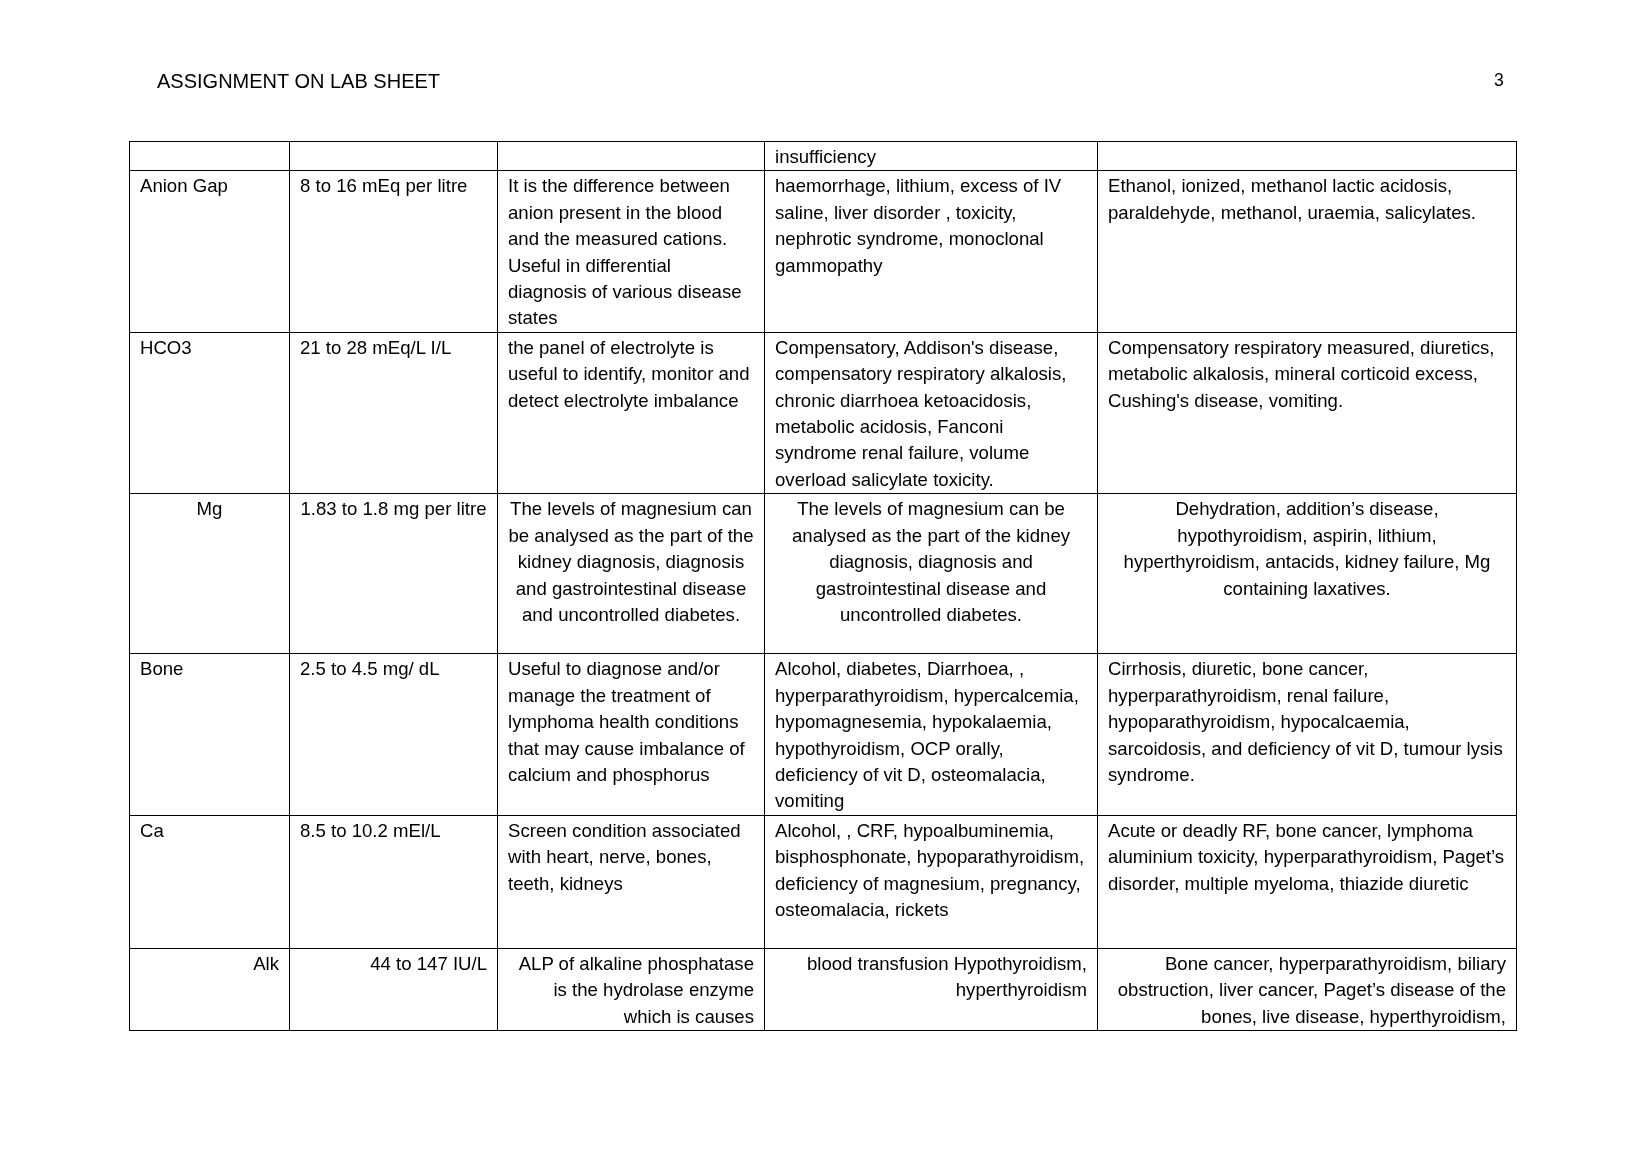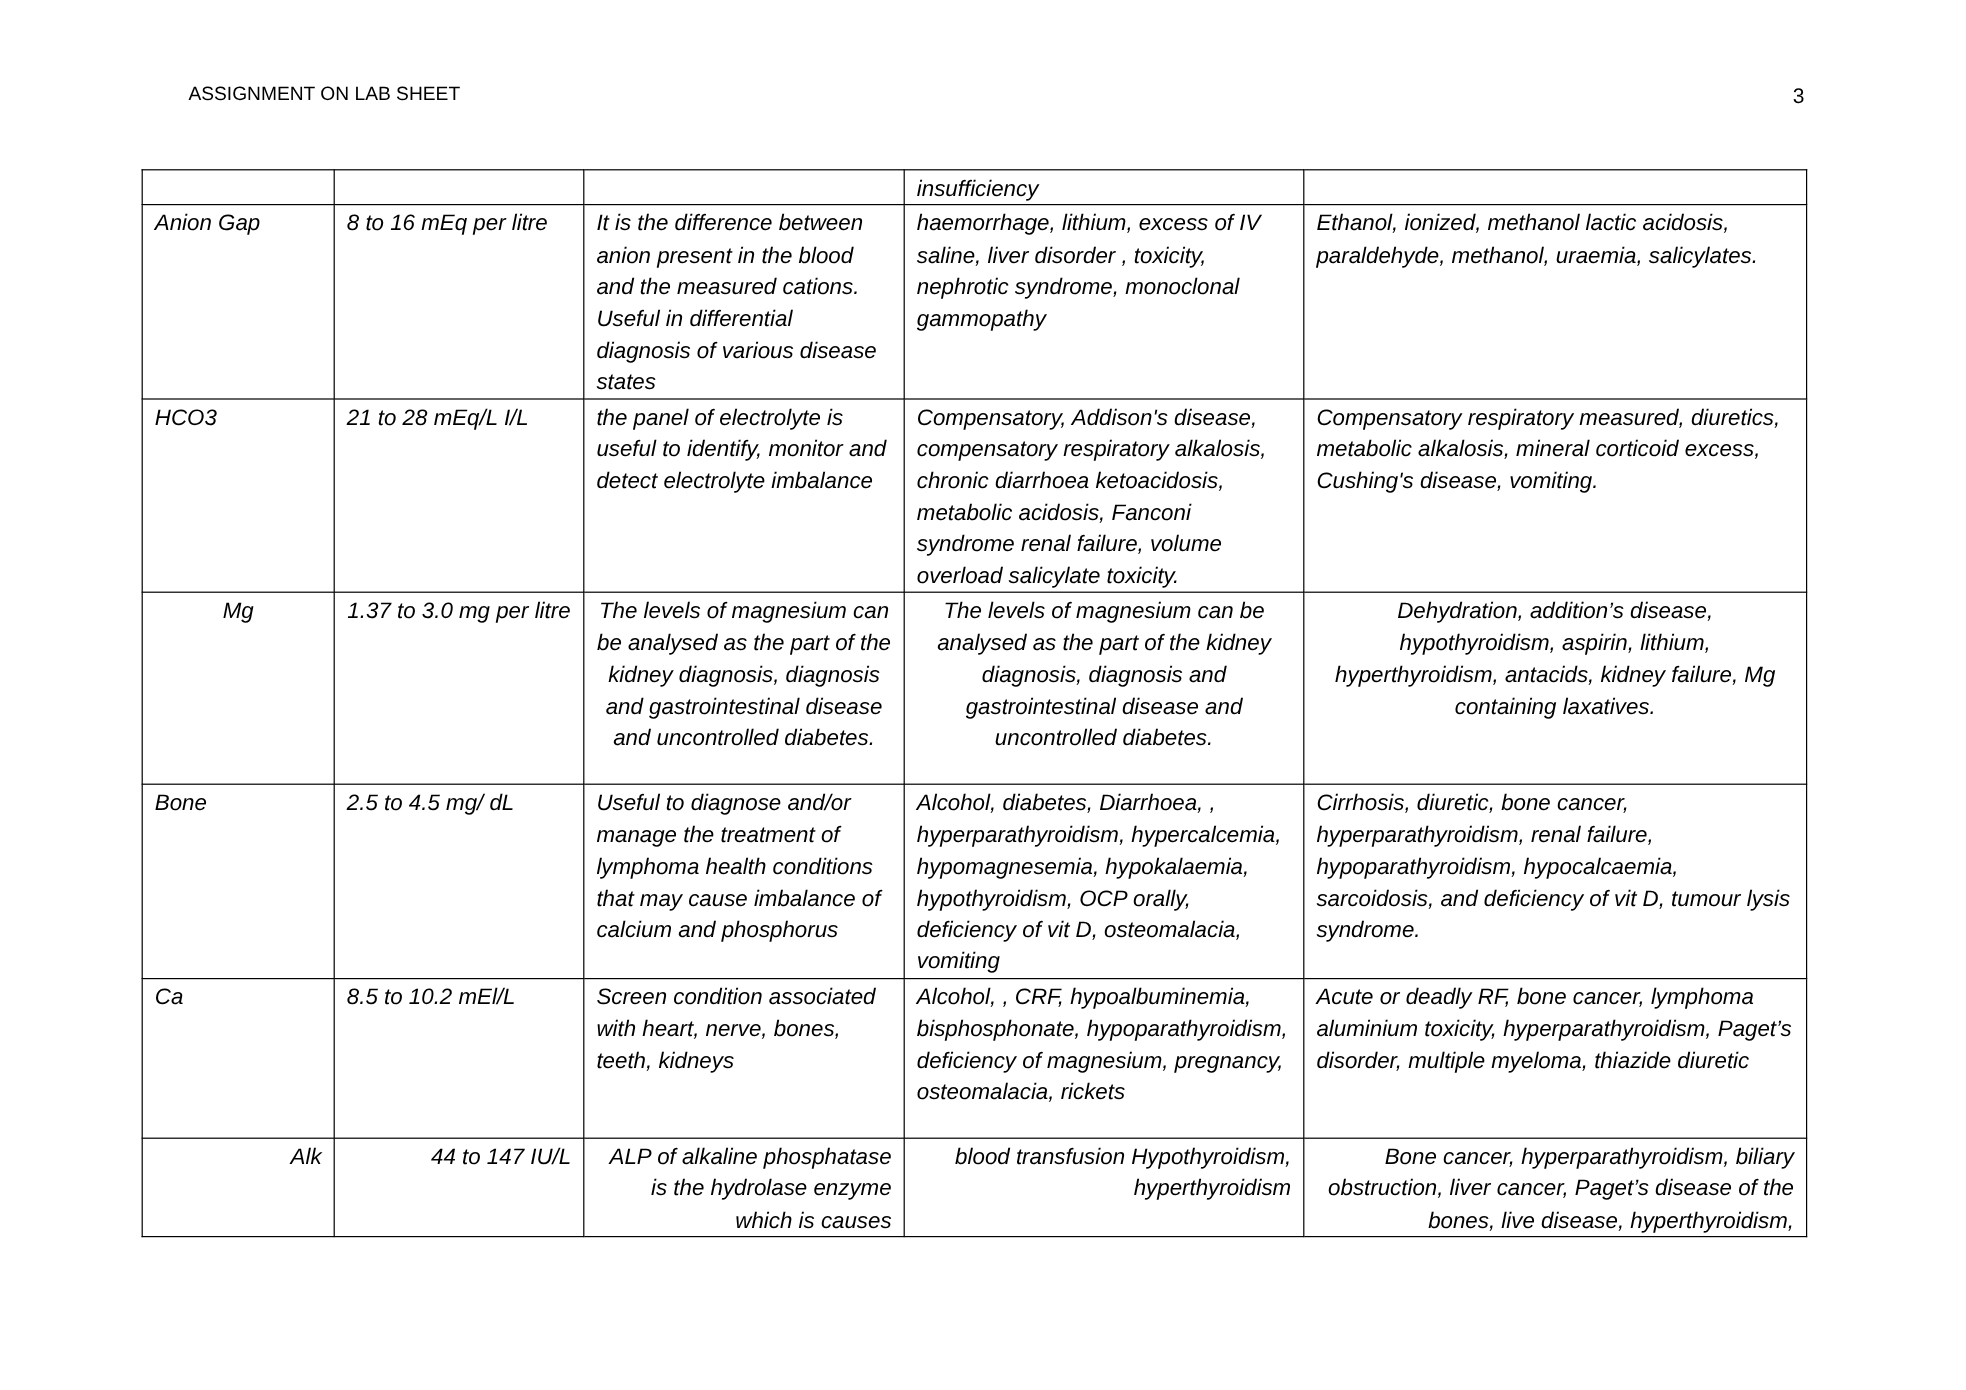--- a/index.html
+++ b/index.html
@@ -1,20 +1,20 @@
 <!DOCTYPE html>
 <html><head>
 <meta charset="utf-8">
 <style>
   html, body { margin:0; padding:0; background:#ffffff; }
   body { width:1638px; height:1158px; position:relative; overflow:hidden;
          font-family:"Liberation Sans", "DejaVu Sans", sans-serif; color:#000; }
-  .header-title { position:absolute; left:157px; top:70px; font-size:16px; letter-spacing:0px; }
+  .header-title { position:absolute; left:157px; top:70px; font-size:20px; letter-spacing:0px; }
   .page-number { position:absolute; left:1494px; top:70px; font-size:17.5px; }
-  table.lab { position:absolute; left:118px; top:141px; border-collapse:collapse; table-layout:fixed;font-style:italic; }
+  table.lab { position:absolute; left:129px; top:141px; border-collapse:collapse; table-layout:fixed; }
   table.lab td { border:1.4px solid #000; vertical-align:top; padding:2px 10px 0 10px;
                  font-size:18.6px; line-height:26.4px; word-wrap:break-word; }
   col.c1 { width:160px; } col.c2 { width:208px; } col.c3 { width:267px; }
   col.c4 { width:333px; } col.c5 { width:419px; }
   tr.r0 td { height:25px; }
   tr.r1 td { height:157px; }
   tr.r2 td { height:157px; }
   tr.r3 td { height:157px;text-align:center; }
   tr.r4 td { height:157px; }
   tr.r5 td { height:130px; }
@@ -51,21 +51,21 @@
     </tr>
     <tr class="r2">
       <td>HCO3</td>
       <td>21 to 28 mEq/L I/L</td>
       <td>the panel of electrolyte is useful to identify, monitor and detect electrolyte imbalance</td>
       <td>Compensatory, Addison's disease, compensatory respiratory alkalosis, chronic diarrhoea ketoacidosis, metabolic acidosis, Fanconi syndrome renal failure, volume overload salicylate toxicity.</td>
       <td>Compensatory respiratory measured, diuretics, metabolic alkalosis, mineral corticoid excess, Cushing's disease, vomiting.</td>
     </tr>
     <tr class="r3">
       <td>Mg</td>
-      <td>1.37 to 3.0 mg per litre</td>
+      <td>1.83 to 1.8 mg per litre</td>
       <td>The levels of magnesium can be analysed as the part of the kidney diagnosis, diagnosis and gastrointestinal disease and uncontrolled diabetes.</td>
       <td>The levels of magnesium can be analysed as the part of the kidney diagnosis, diagnosis and gastrointestinal disease and uncontrolled diabetes.</td>
       <td>Dehydration, addition’s disease, hypothyroidism, aspirin, lithium, hyperthyroidism, antacids, kidney failure, Mg containing laxatives.</td>
     </tr>
     <tr class="r4">
       <td>Bone</td>
       <td>2.5 to 4.5 mg/ dL</td>
       <td>Useful to diagnose and/or manage the treatment of lymphoma health conditions that may cause imbalance of calcium and phosphorus</td>
       <td>Alcohol, diabetes, Diarrhoea, , hyperparathyroidism, hypercalcemia, hypomagnesemia, hypokalaemia, hypothyroidism, OCP orally, deficiency of vit D, osteomalacia, vomiting</td>
       <td>Cirrhosis, diuretic, bone cancer, hyperparathyroidism, renal failure, hypoparathyroidism, hypocalcaemia, sarcoidosis, and deficiency of vit D, tumour lysis syndrome.</td>

